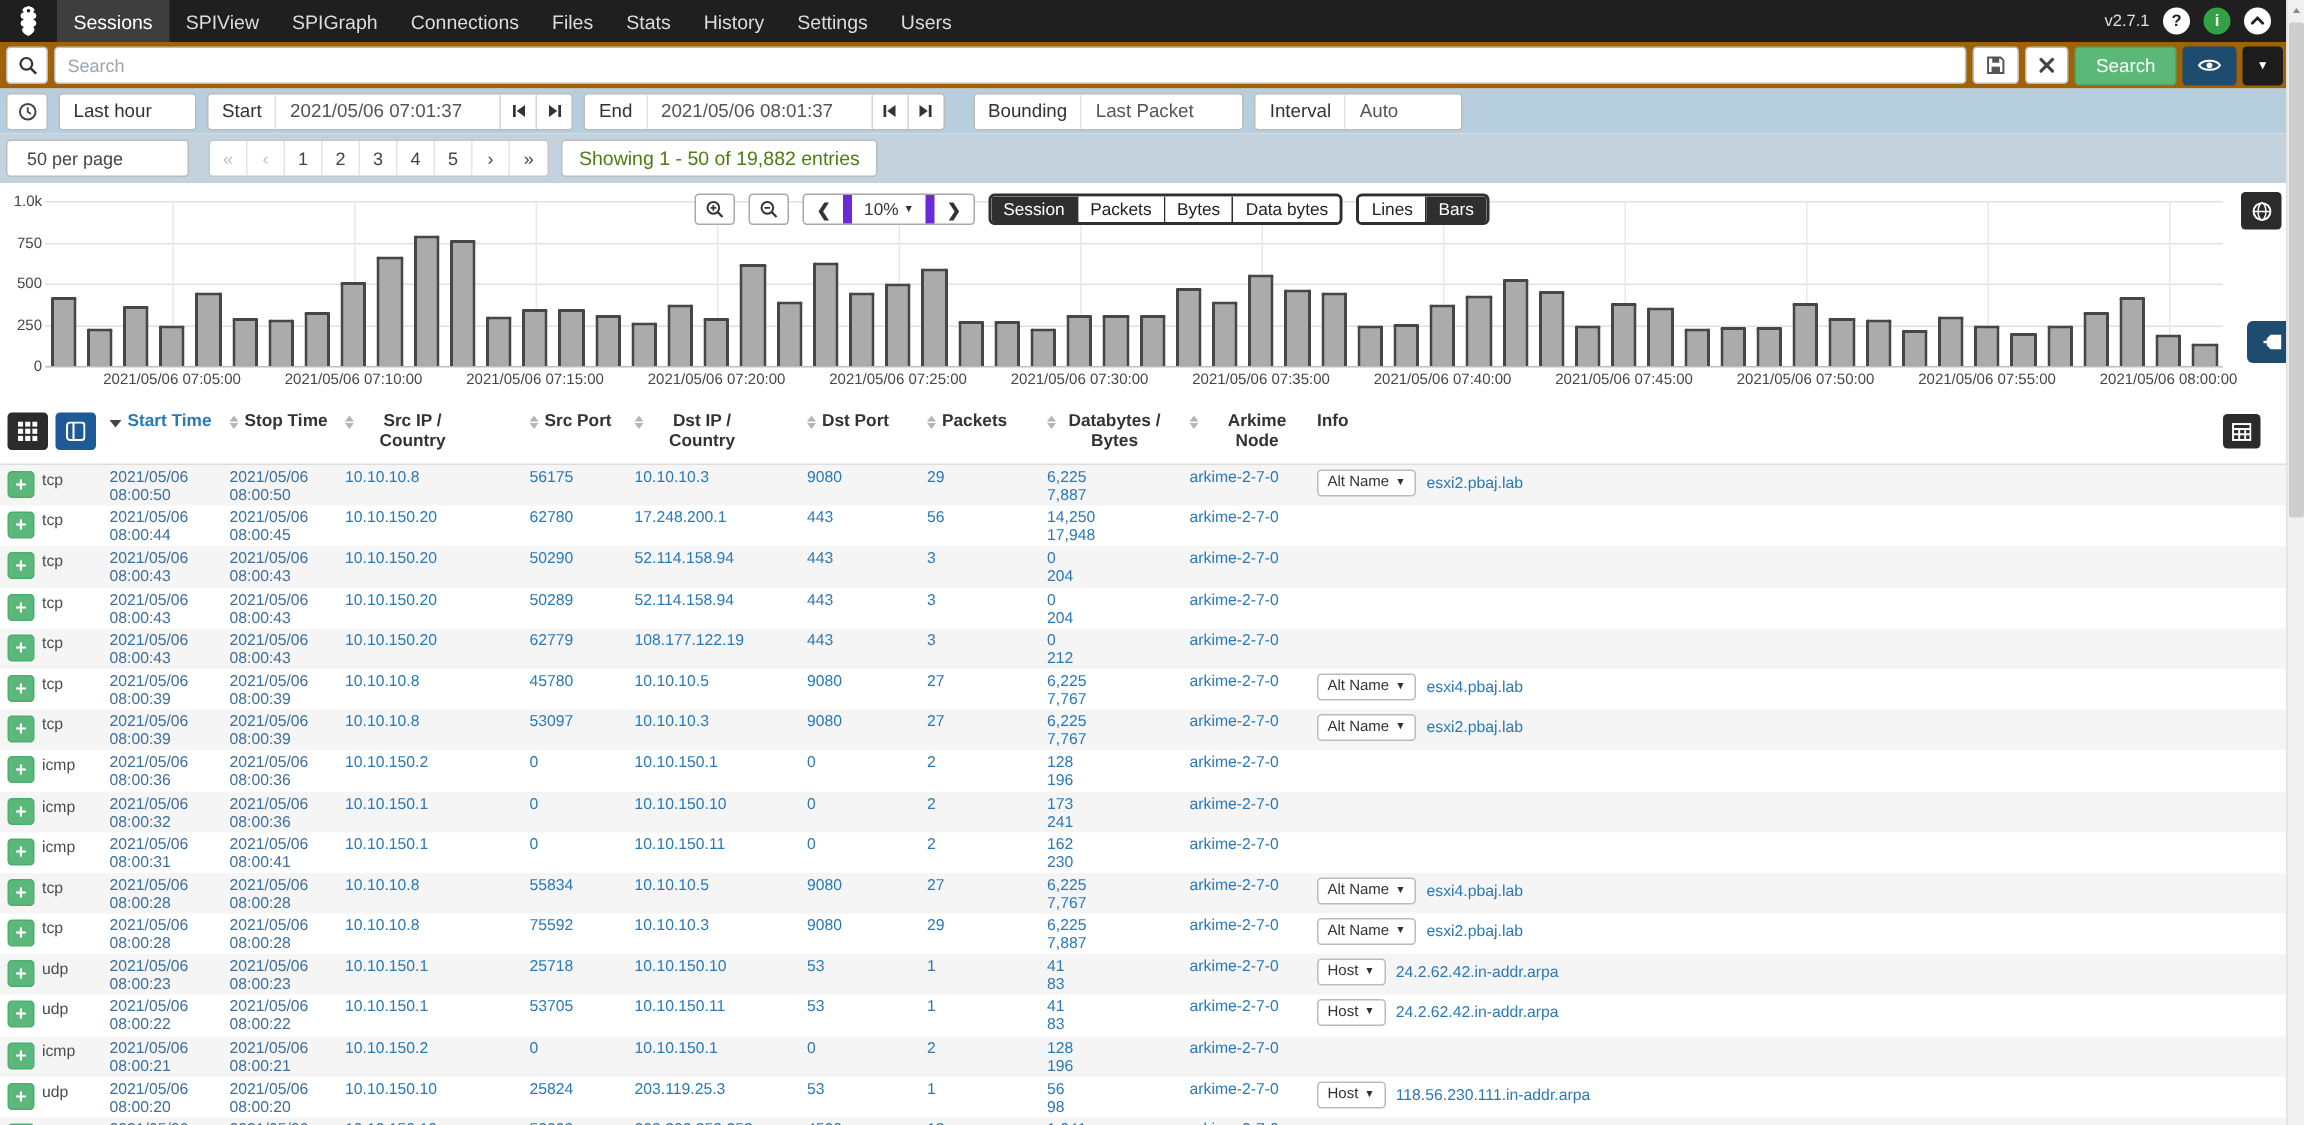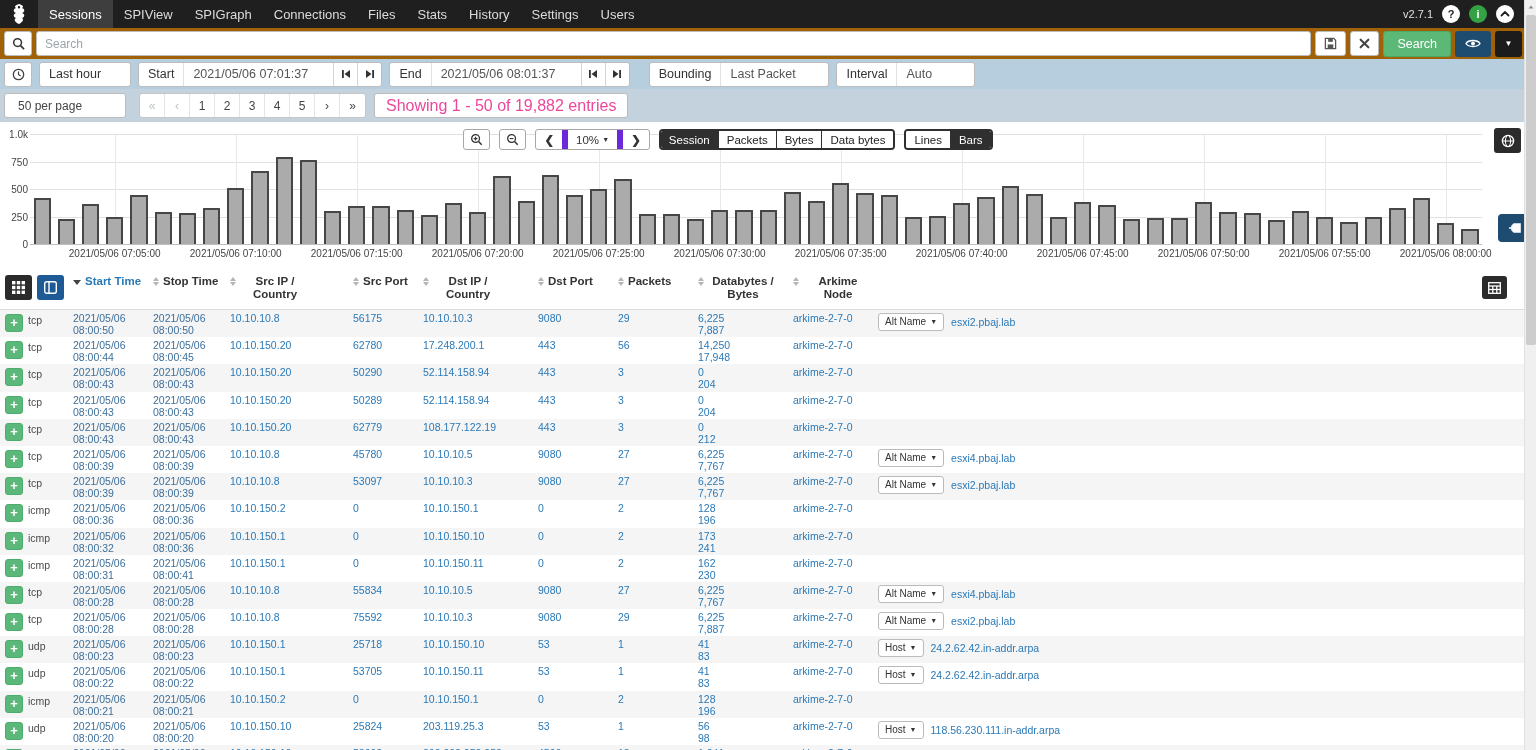--- a/index.html
+++ b/index.html
@@ -217,21 +217,21 @@
       <div class="pg dis">«</div>
       <div class="pg dis">‹</div>
       <div class="pg">1</div>
       <div class="pg">2</div>
       <div class="pg">3</div>
       <div class="pg">4</div>
       <div class="pg">5</div>
       <div class="pg">›</div>
       <div class="pg">»</div>
     </div>
-  <div class="wbox" style="padding:0 11px; font-size:16px; color:#ec4899;">Showing 1 - 50 of 19,882 entries</div>
+  <div class="wbox" style="padding:0 11px; font-size:13px; color:#4d7c0f;">Showing 1 - 50 of 19,882 entries</div>
 </div>
 
 <div class="graph-panel">
   <div class="graph-controls">
     <div class="gbtn">
       <svg width="13" height="13" viewBox="0 0 14 14">
           <circle cx="6" cy="6" r="4.2" stroke="#333" stroke-width="1.4" fill="none"></circle>
           <line x1="9.2" y1="9.2" x2="12.6" y2="12.6" stroke="#333" stroke-width="1.6"></line>
           <path d="M4 6 h4 M6 4 v4" stroke="#333" stroke-width="1.2"></path>
         </svg>
@@ -447,20 +447,23 @@
           </div>
           <div class="lbl">Databytes / Bytes</div>
         </div>
         <div class="th">
           <div class="sort2">
             <div class="tri-u"></div>
             <div class="tri-d"></div>
           </div>
           <div class="lbl">Arkime Node</div>
         </div>
+        <div class="th">
+          <div class="lbl">Info</div>
+        </div>
       </div>
     <div class="hbtn b3">
       <svg width="13" height="12" viewBox="0 0 13 12">
           <rect x="0.7" y="0.7" width="11.6" height="10.6" stroke="#fff" stroke-width="1.3" fill="none"></rect>
           <line x1="0.7" y1="4" x2="12.3" y2="4" stroke="#fff" stroke-width="1.3"></line>
           <line x1="0.7" y1="7.5" x2="12.3" y2="7.5" stroke="#fff" stroke-width="1.3"></line>
           <line x1="4.8" y1="4" x2="4.8" y2="11.3" stroke="#fff" stroke-width="1.3"></line>
           <line x1="8.8" y1="4" x2="8.8" y2="11.3" stroke="#fff" stroke-width="1.3"></line>
         </svg>
     </div>

